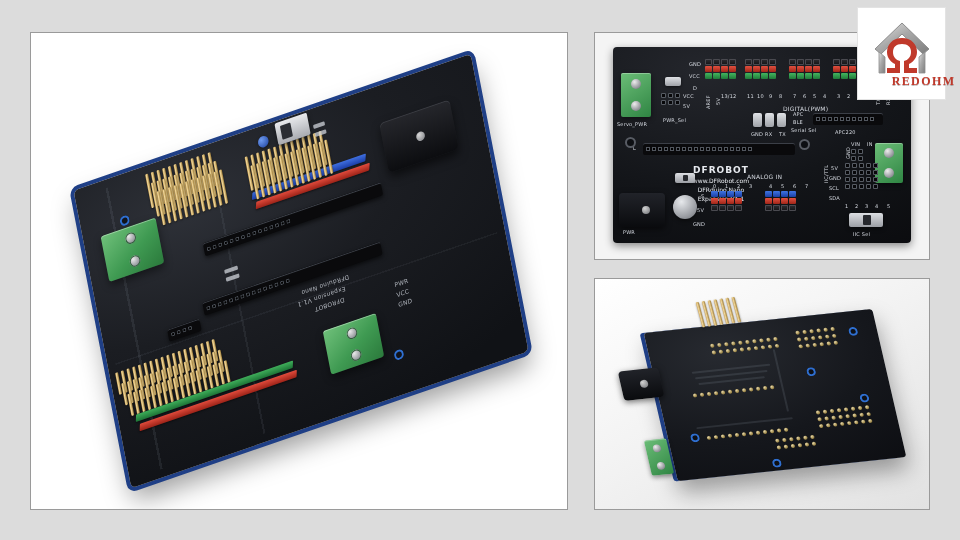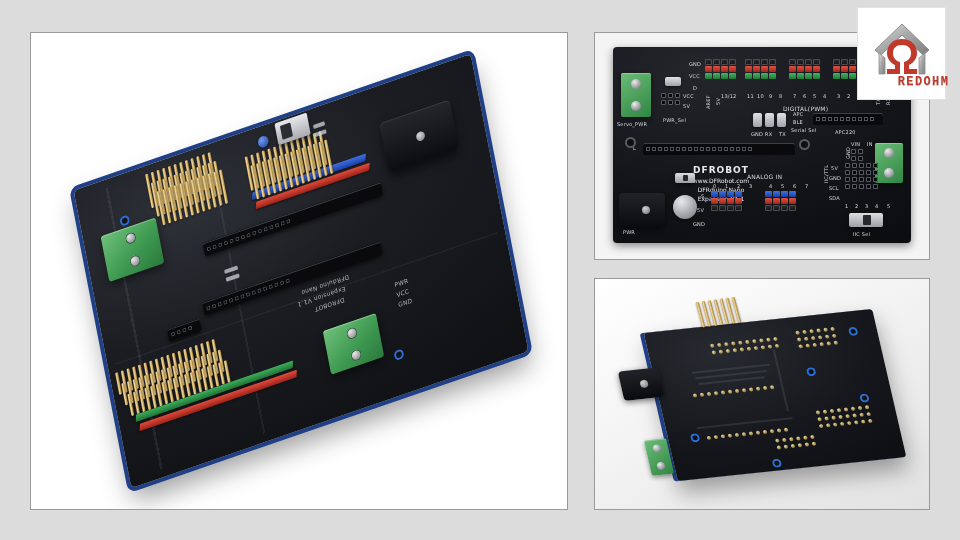--- a/index.html
+++ b/index.html
@@ -28,21 +28,21 @@
 
   
   #logo-box{
     position:absolute;left:857px;top:7px;width:89px;height:93px;
     background:#ffffff;border:1px solid #e3e3e3;box-sizing:border-box;
     display:flex;flex-direction:column;align-items:center;justify-content:center;
     z-index:40;
   }
   #logo-box svg{display:block;}
   .logo-word{
-    font-family:Liberation Mono, monospace;
+    font-family:Liberation Serif, serif;
     font-size:12px;font-weight:bold;letter-spacing:1.4px;
     color:#c0392b;margin-top:-2px;
     text-shadow:0 1px 0 rgba(0,0,0,.25);
     padding-left:44px;
   }
 
   
 
   
   #main-scene{position:absolute;inset:0;background:#ffffff;}

